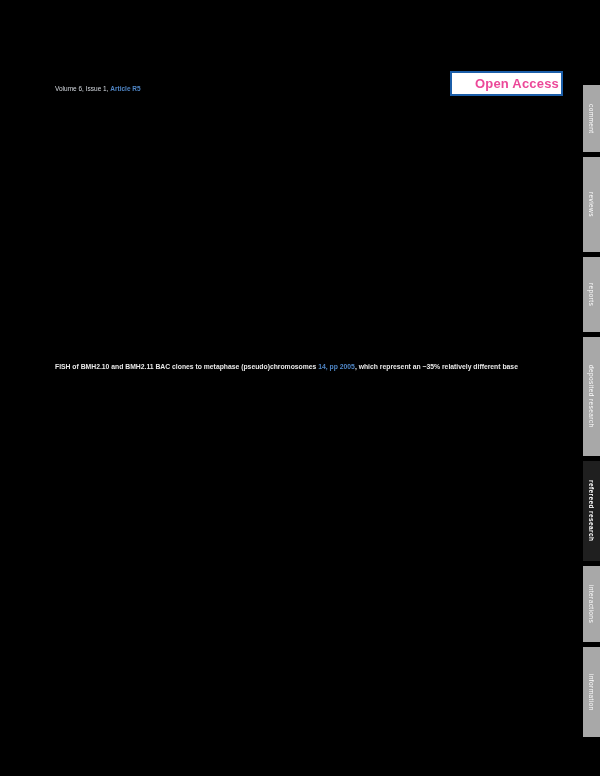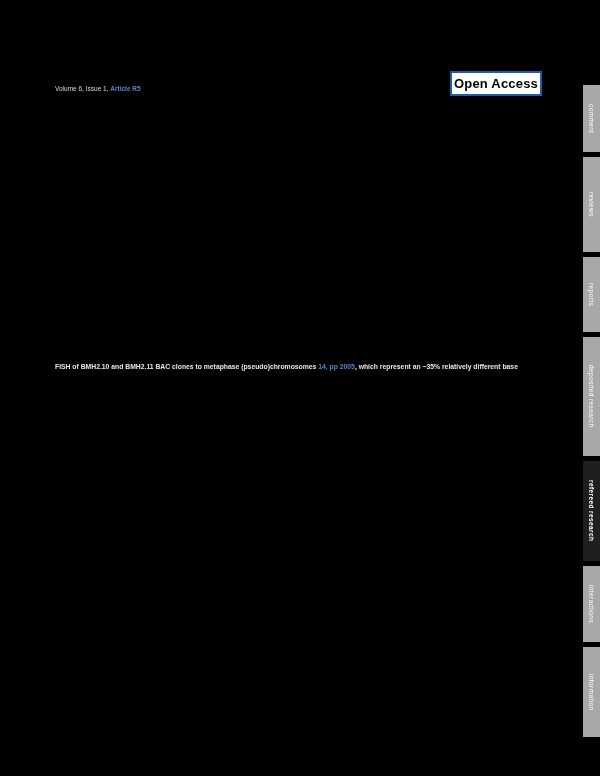--- a/index.html
+++ b/index.html
@@ -35,28 +35,29 @@
   }
   
   .open-access {
     position: absolute;
     left: 450px;
     top: 71px;
     width: 88px;
     height: 21px;
     background: #ffffff;
     border: 2px solid #1b5ea9;
-    color: #000000;
+    color: #ec4899;
     font-weight: bold;
     font-size: 13px;
     display: flex;
     align-items: center;
     justify-content: center;
     letter-spacing: 0.2px;
     cursor: pointer;
+    padding-left: 21px;
   }
   
   .caption {
     position: absolute;
     left: 55px;
     top: 362px;
     width: 488px;
     font-size: 6.8px;
     line-height: 9px;
     font-weight: bold;

